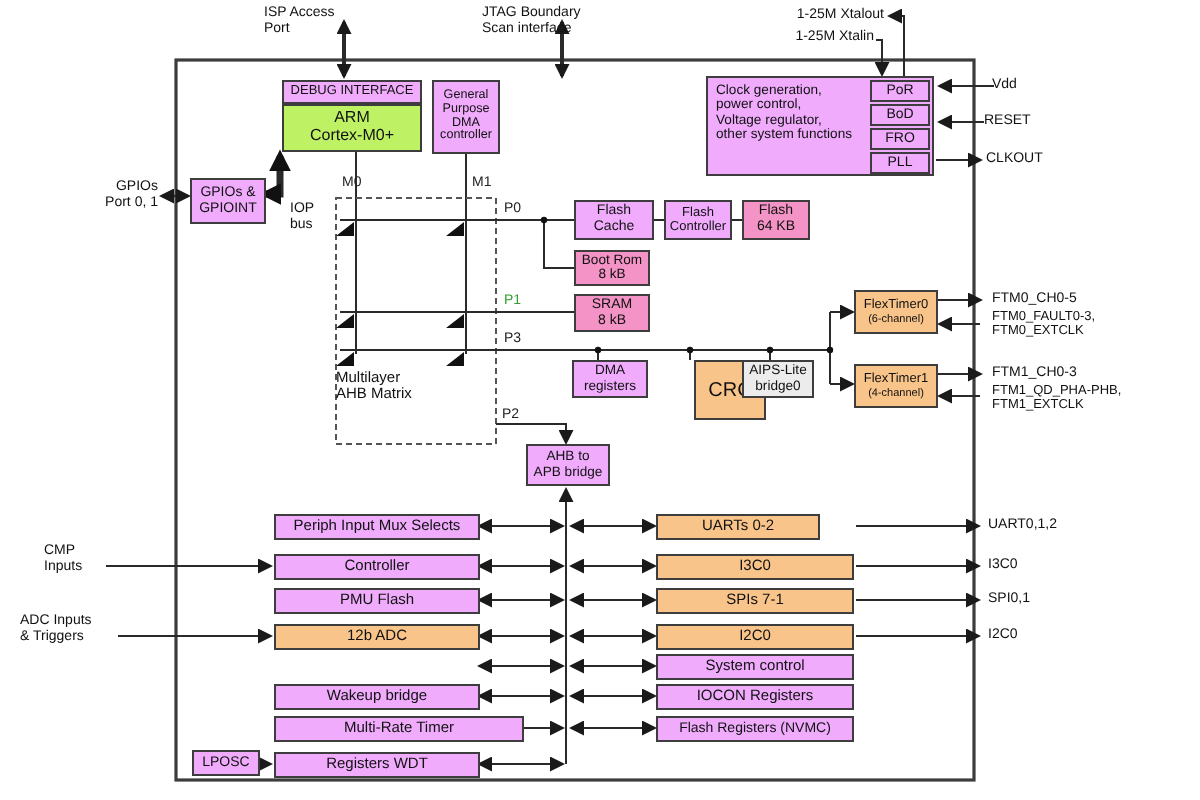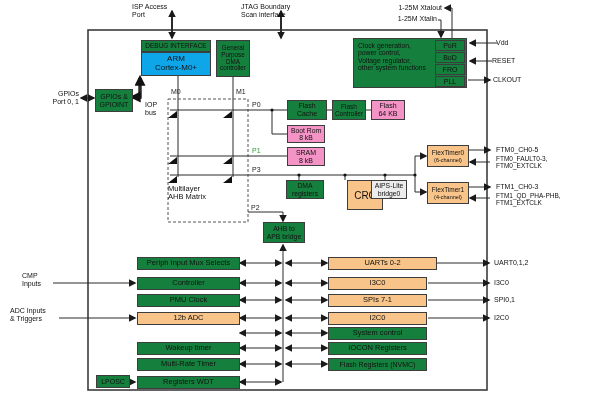--- a/index.html
+++ b/index.html
@@ -1,23 +1,23 @@
 <!DOCTYPE html>
 <html><head>
 <meta charset="utf-8">
 <style>
   html,body{margin:0;padding:0;background:#fff;}
   #stage{position:relative;width:600px;height:400px;background:#fff;
          font-family:"Liberation Sans",sans-serif;color:#111;overflow:hidden;}
   #wires{position:absolute;left:0;top:0;z-index:1;}
-  .bx{position:absolute;z-index:2;background:#15803d;border:1px solid #3d3d3d;
+  .bx{position:absolute;z-index:2;background:#f0abfc;border:1px solid #3d3d3d;
       display:flex;align-items:center;justify-content:center;text-align:center;
       white-space:pre-line;line-height:1.1;font-size:7px;box-sizing:border-box;}
   .thick{border-width:1.6px;}
-  .cyan{background:#0ea5e9;}
+  .cyan{background:#bef264;}
   .pink{background:#f493c6;}
   .orange{background:#f8c489;}
   .gray{background:#ececec;}
   .lbl{position:absolute;z-index:2;white-space:pre-line;line-height:1.12;
        font-size:7px;color:#111;}
   .ctr{text-align:left;}
   .rgt{text-align:right;}
   .portlbl{position:absolute;z-index:3;font-size:7px;color:#222;}
   .row{font-size:7.5px;}
   .clockbox{align-items:flex-start;justify-content:flex-start;text-align:left;
@@ -203,27 +203,27 @@
     <span class="sub">(6-channel)</span>
   </div>
   <div class="bx orange" style="left:427px;top:182px;width:42px;height:22px;flex-direction:column;">
     <span class="bname">FlexTimer1</span>
     <span class="sub">(4-channel)</span>
   </div>
   <div class="bx" style="left:96px;top:375px;width:34px;height:13px;">LPOSC</div>
 
   <div class="bx row" style="left:137px;top:257px;width:103px;height:13px;">Periph Input Mux Selects</div>
   <div class="bx row" style="left:137px;top:277px;width:103px;height:13px;">Controller</div>
-  <div class="bx row" style="left:137px;top:294px;width:103px;height:13px;">PMU Clock</div>
+  <div class="bx row" style="left:137px;top:294px;width:103px;height:13px;">PMU Flash</div>
   <div class="bx row orange" style="left:137px;top:312px;width:103px;height:13px;">12b ADC</div>
-  <div class="bx row" style="left:137px;top:342px;width:103px;height:13px;">Wakeup timer</div>
-  <div class="bx row" style="left:137px;top:358px;width:103px;height:13px;">Multi-Rate Timer</div>
+  <div class="bx row" style="left:137px;top:342px;width:103px;height:13px;">Wakeup bridge</div>
+  <div class="bx row" style="left:137px;top:358px;width:125px;height:13px;">Multi-Rate Timer</div>
   <div class="bx row" style="left:137px;top:376px;width:103px;height:13px;">Registers WDT</div>
 
-  <div class="bx row orange thick" style="left:328px;top:257px;width:109px;height:13px;">UARTs 0-2</div>
+  <div class="bx row orange thick" style="left:328px;top:257px;width:82px;height:13px;">UARTs 0-2</div>
   <div class="bx row orange thick" style="left:328px;top:277px;width:99px;height:13px;">I3C0</div>
   <div class="bx row orange thick" style="left:328px;top:294px;width:99px;height:13px;">SPIs 7-1</div>
   <div class="bx row orange thick" style="left:328px;top:312px;width:99px;height:13px;">I2C0</div>
   <div class="bx row" style="left:328px;top:342px;width:99px;height:13px;">IOCON Registers</div>
   <div class="bx row" style="left:328px;top:327px;width:99px;height:13px;">System control</div>
   <div class="bx row" style="left:328px;top:358px;width:99px;height:13px;font-size:7px;">Flash Registers (NVMC)</div>
 
 </div>
 
 </body></html>

